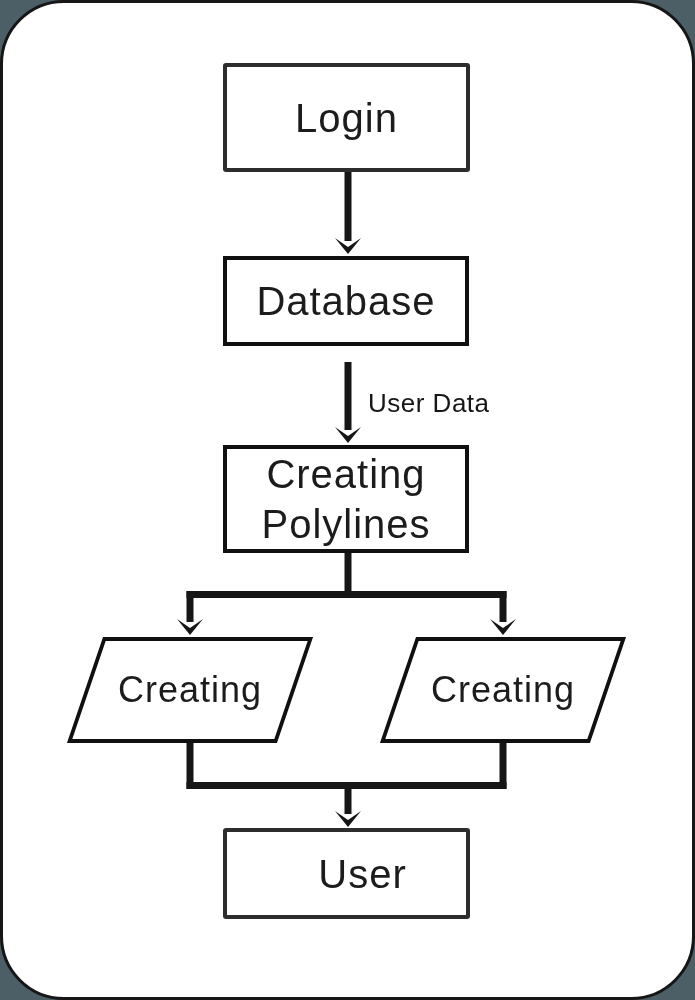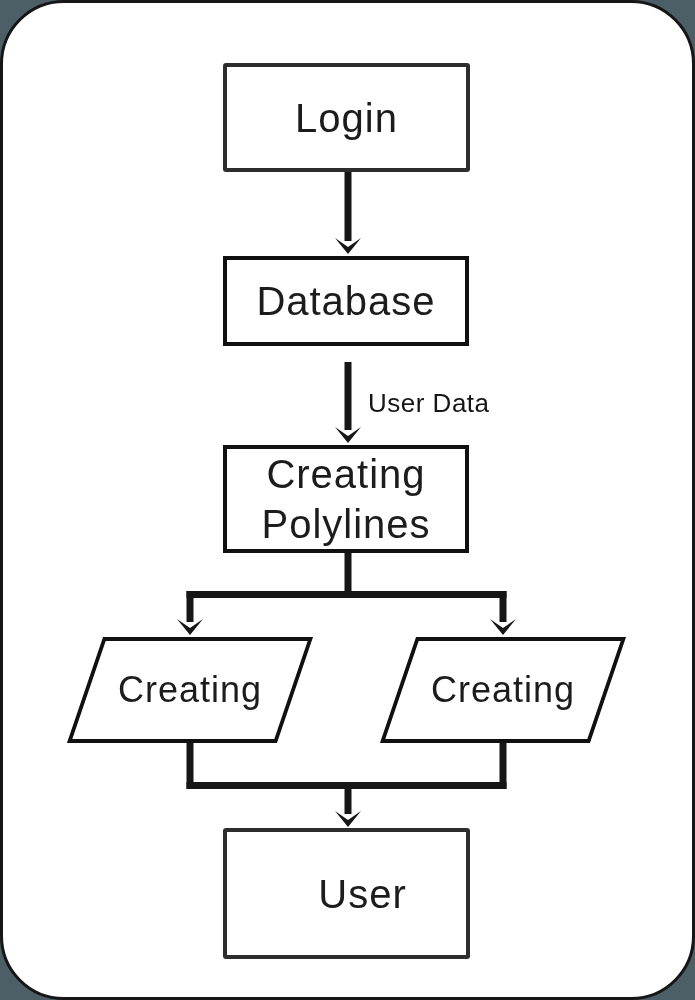--- a/index.html
+++ b/index.html
@@ -50,21 +50,21 @@
   .terminator {
     border: 4px solid #2d2d2d;
     border-radius: 3px;
   }
   .process {
     border: 4px solid #101010;
   }
   #n-login    { left: 223px; top: 63px;  width: 247px; height: 109px; }
   #n-database { left: 223px; top: 256px; width: 246px; height: 90px; }
   #n-address  { left: 223px; top: 445px; width: 246px; height: 108px; }
-  #n-user     { left: 223px; top: 828px; width: 247px; height: 131px; padding-left: 32px; }
+  #n-user     { left: 223px; top: 828px; width: 247px; height: 91px; padding-left: 32px; }
 
   .para {
     position: absolute;
     top: 637px;
     width: 210px;
     height: 106px;
   }
   #n-markers   { left: 85px; }
   #n-polylines { left: 398px; }
   .para-bg {

